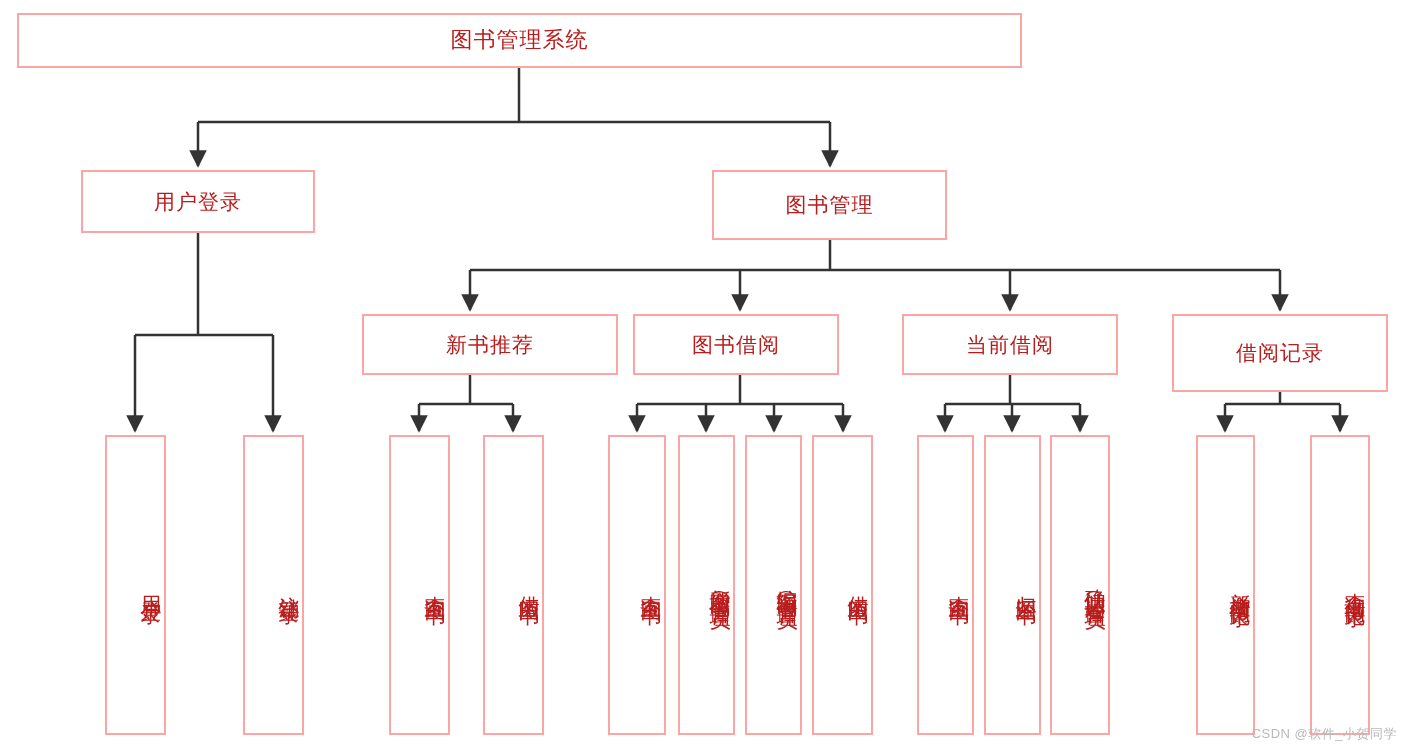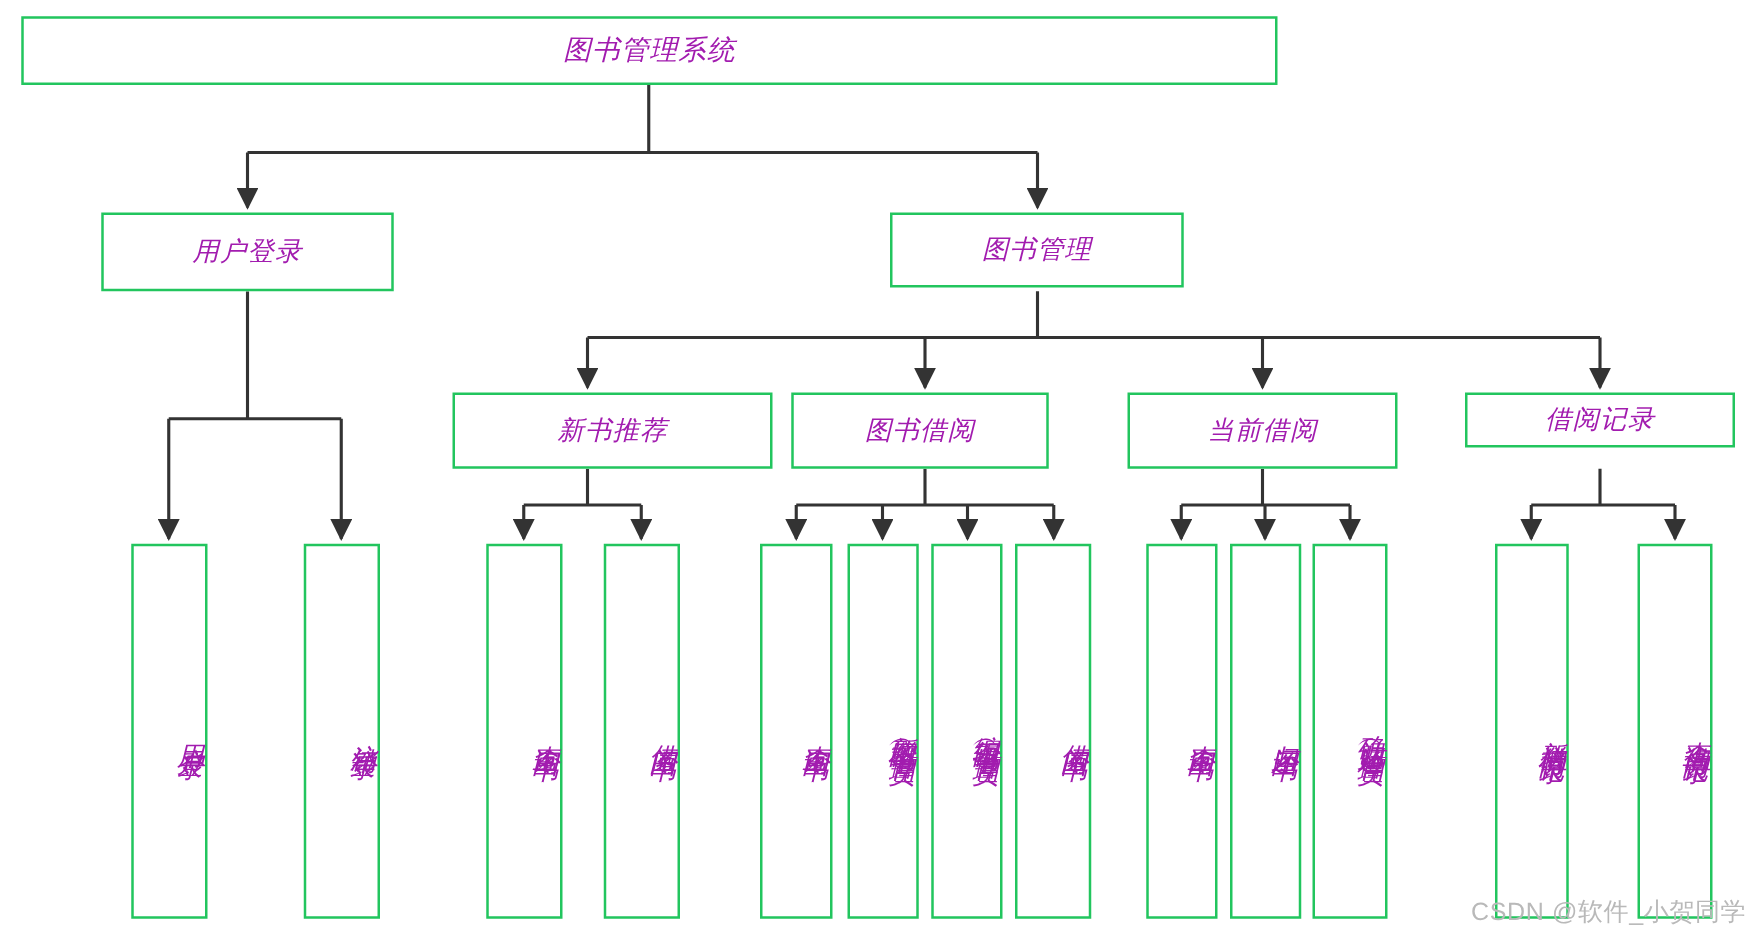--- a/index.html
+++ b/index.html
@@ -22,28 +22,27 @@
     position: absolute;
     left: 0;
     top: 0;
     width: 1405px;
     height: 747px;
     pointer-events: none;
   }
   .node {
     position: absolute;
     box-sizing: border-box;
-    border: 2px solid #22c55e;
+    border: 2px solid #fca5a5;
     background: #ffffff;
     display: flex;
     align-items: center;
     justify-content: center;
-    color: #a21caf;
+    color: #b91c1c;
     z-index: 2;
-    font-style: italic;
   }
   .node.horizontal {
     font-size: 21px;
     letter-spacing: 1px;
     line-height: 1.2;
     text-align: center;
   }
   .node.root {
     font-size: 22px;
   }
@@ -60,21 +59,21 @@
   }
   .node.vertical span {
     display: block;
     writing-mode: vertical-rl;
     text-orientation: upright;
   }
   #watermark {
     position: absolute;
     right: 8px;
     bottom: 4px;
-    font-size: 20px;
+    font-size: 13px;
     color: #b9b9b9;
     white-space: nowrap;
     z-index: 5;
     letter-spacing: 0.5px;
   }
 </style>
 </head>
 <body>
 
 <div id="canvas">
@@ -130,34 +129,34 @@
     </g>
   </svg>
 
   <div class="node horizontal root" style="left:17px; top:13px; width:1005px; height:55px;">
     <span>图书管理系统</span>
   </div>
 
   <div class="node horizontal" style="left:81px; top:170px; width:234px; height:63px;">
     <span>用户登录</span>
   </div>
-  <div class="node horizontal" style="left:712px; top:170px; width:235px; height:60px;">
+  <div class="node horizontal" style="left:712px; top:170px; width:235px; height:70px;">
     <span>图书管理</span>
   </div>
 
   <div class="node horizontal" style="left:362px; top:314px; width:256px; height:61px;">
     <span>新书推荐</span>
   </div>
   <div class="node horizontal" style="left:633px; top:314px; width:206px; height:61px;">
     <span>图书借阅</span>
   </div>
   <div class="node horizontal" style="left:902px; top:314px; width:216px; height:61px;">
     <span>当前借阅</span>
   </div>
-  <div class="node horizontal" style="left:1172px; top:314px; width:216px; height:44px;">
+  <div class="node horizontal" style="left:1172px; top:314px; width:216px; height:78px;">
     <span>借阅记录</span>
   </div>
 
   <div class="node vertical" style="left:105px; top:435px; width:61px; height:300px;">
     <span>用户登录</span>
   </div>
   <div class="node vertical" style="left:243px; top:435px; width:61px; height:300px;">
     <span>注销登录</span>
   </div>
 

